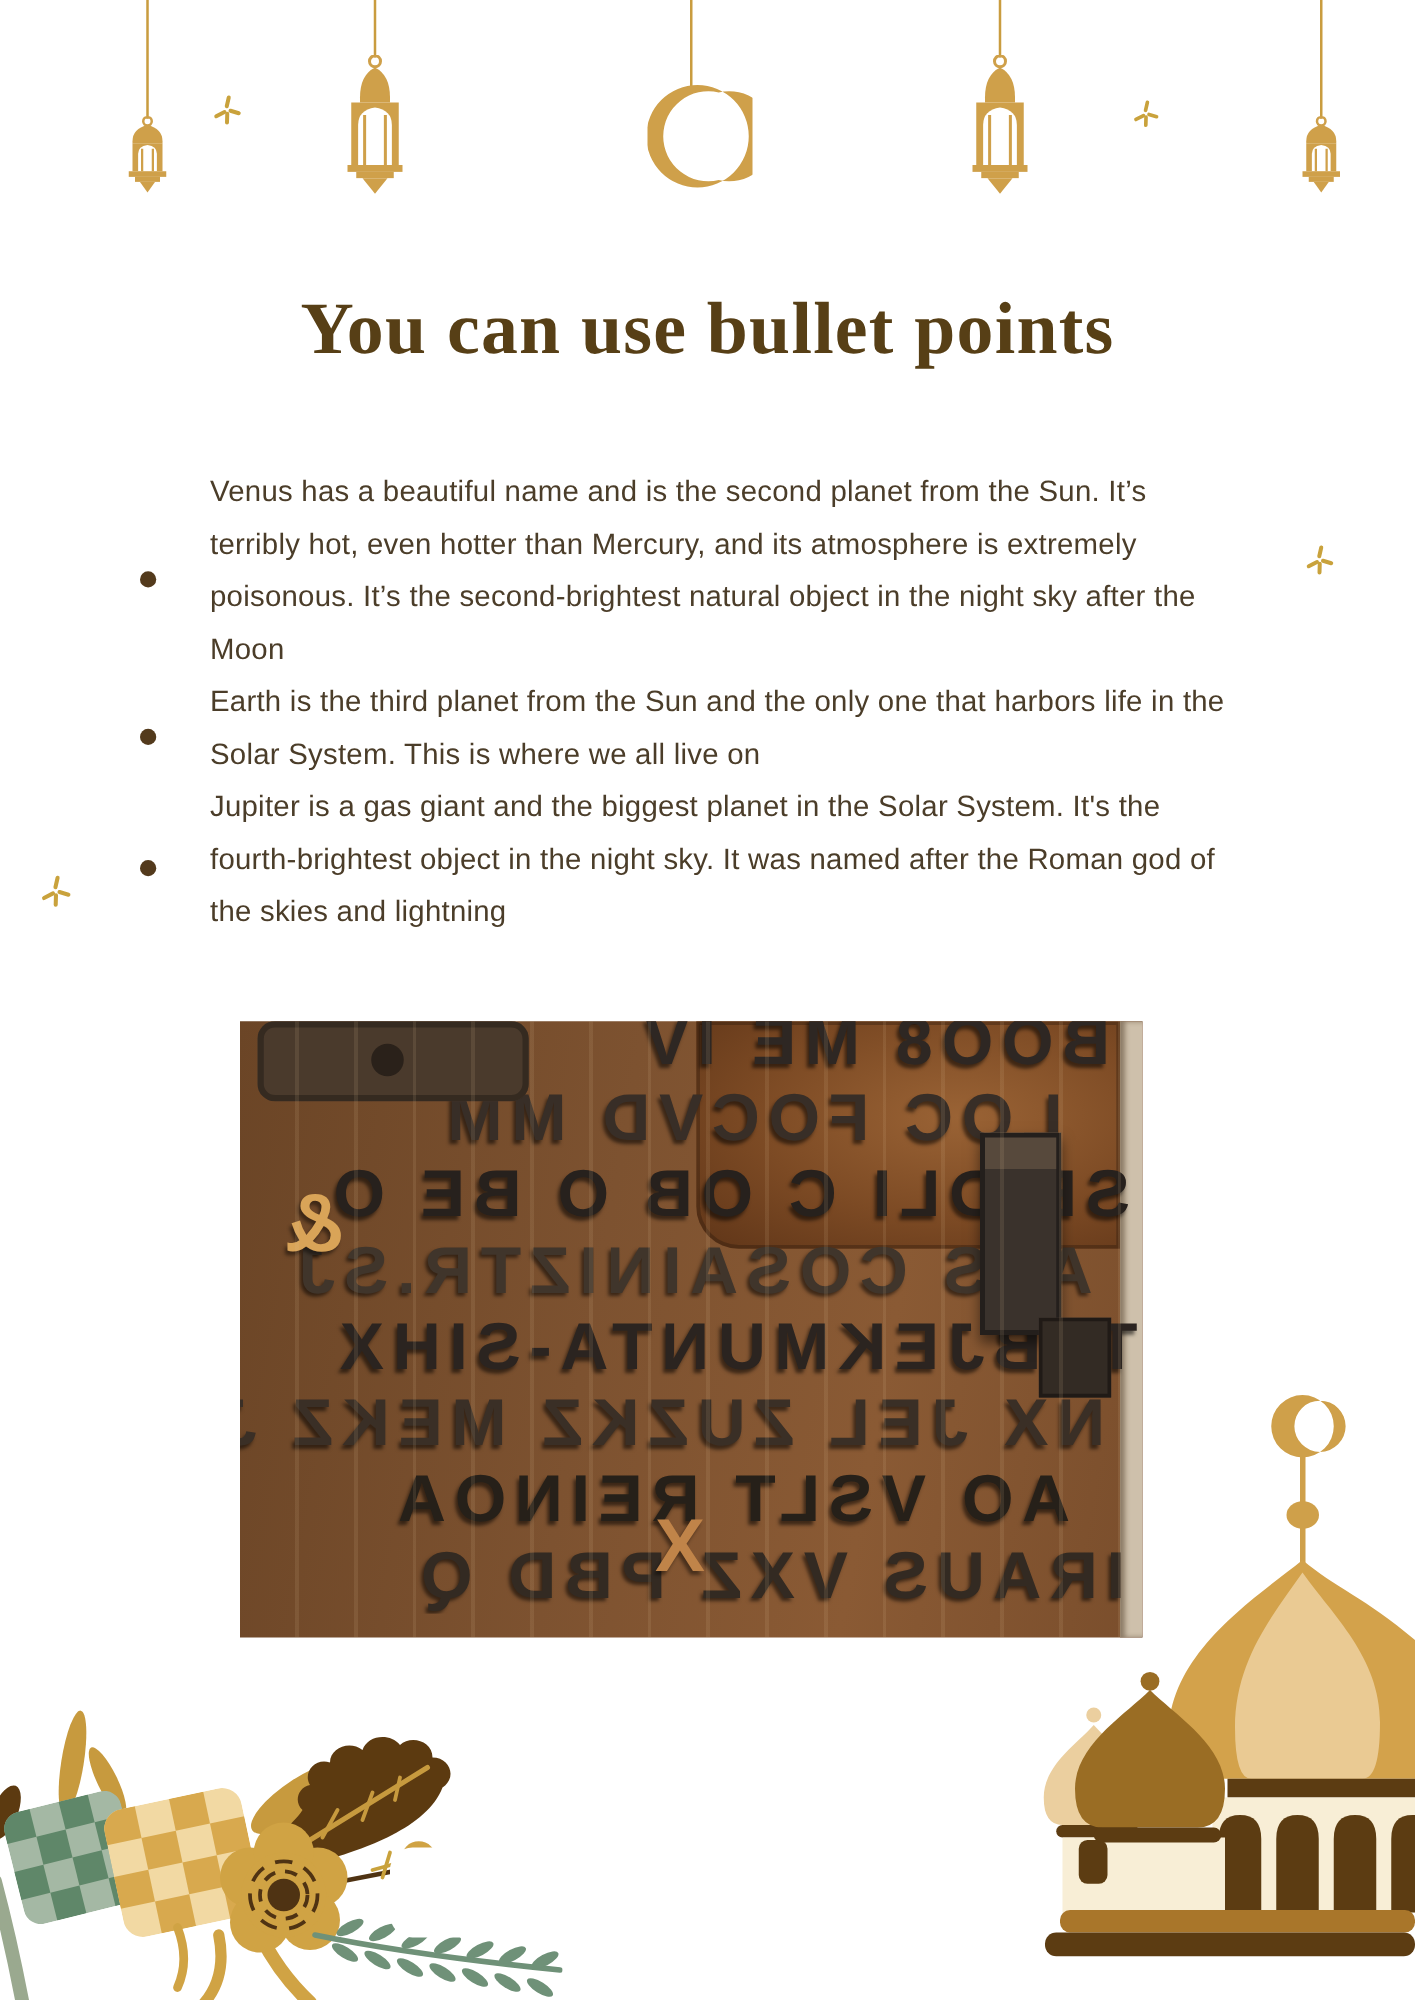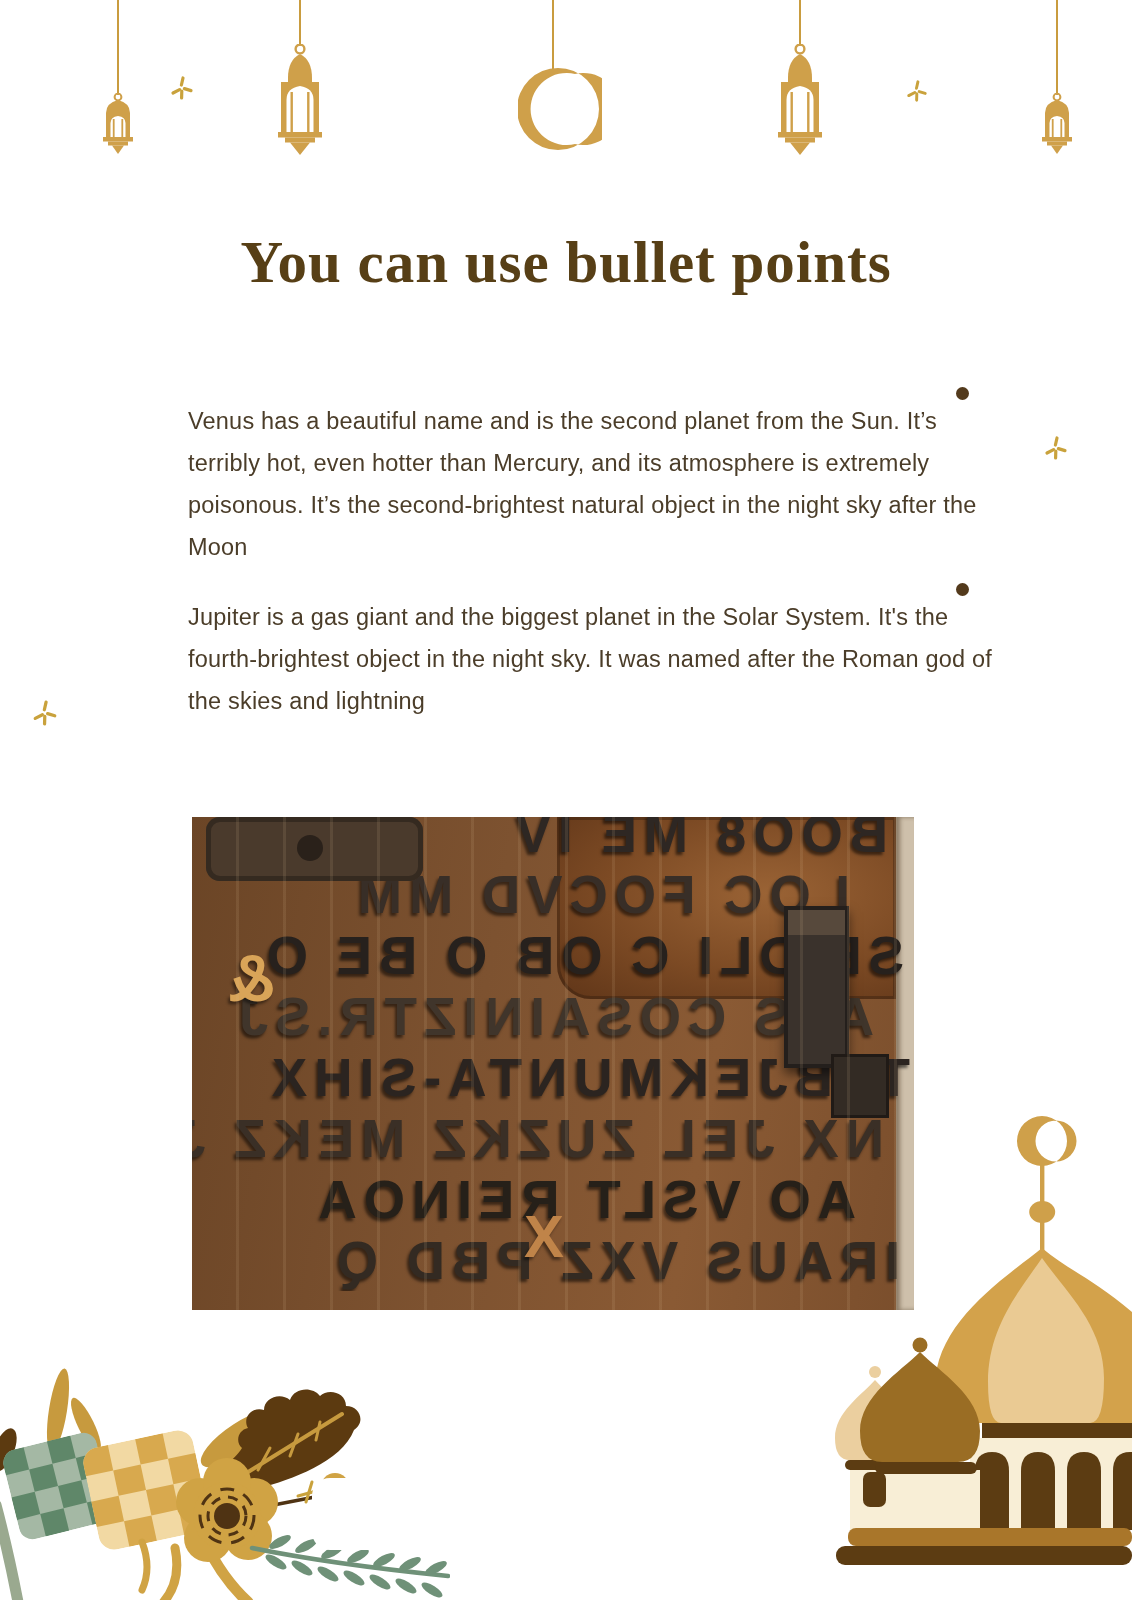--- a/index.html
+++ b/index.html
@@ -11,21 +11,21 @@
   .string { position:absolute; width:2px; background:#C99C3F; top:0; }
   .deco { position:absolute; }
 
   
   .title { position:absolute; top:228px; left:0; width:100%; text-align:center;
            font-family:"Liberation Serif", serif; font-weight:700; font-size:59px;
            letter-spacing:1px; color:#573F16; }
 
   
   .bullets { position:absolute; top:372px; left:112px; width:900px; list-style:none; }
-  .bullets li { display:flex; align-items:flex-end;flex-direction:column; }
+  .bullets li { display:flex; align-items:center; }
   .bullet-dot { flex:0 0 auto; width:13px; height:13px; border-radius:50%;
                 background:#533A1C; margin:15px 43px 0 0; }
   .bullet-text { width:824px; font-size:23.5px; line-height:42px; color:#4B3D29; letter-spacing:0.2px; }
 
   
   .photo { position:absolute; left:192px; top:817px; width:722px; height:493px; overflow:hidden;
            background:linear-gradient(100deg,#6b4526 0%,#7d5230 40%,#8a5a34 70%,#7a4e2c 100%); }
   .photo::after { content:""; position:absolute; inset:0;
            background:repeating-linear-gradient(90deg, rgba(0,0,0,0) 0 44px, rgba(222,192,150,0.12) 44px 47px);
            pointer-events:none; }
@@ -177,20 +177,24 @@
 
   <h1 class="title">You can use bullet points</h1>
 
   <ul class="bullets">
     <li>
       <span class="bullet-dot"></span>
       <span class="bullet-text">Venus has a beautiful name and is the second planet from the Sun. It’s terribly hot, even hotter than Mercury, and its atmosphere is extremely poisonous. It’s the second-brightest natural object in the night sky after the Moon</span>
     </li>
     <li>
       <span class="bullet-dot"></span>
+      <span class="bullet-text">Earth is the third planet from the Sun and the only one that harbors life in the Solar System. This is where we all live on</span>
+    </li>
+    <li>
+      <span class="bullet-dot"></span>
       <span class="bullet-text">Jupiter is a gas giant and the biggest planet in the Solar System. It's the fourth-brightest object in the night sky. It was named after the Roman god of the skies and lightning</span>
     </li>
   </ul>
 
   <figure class="photo">
     <div class="wood-patch"></div>
     <div class="wall-strip"></div>
     <div class="photo-rows">
       <div class="photo-row">BOO8 ME IV</div>
       <div class="photo-row">LOC FOCVD MM</div>

